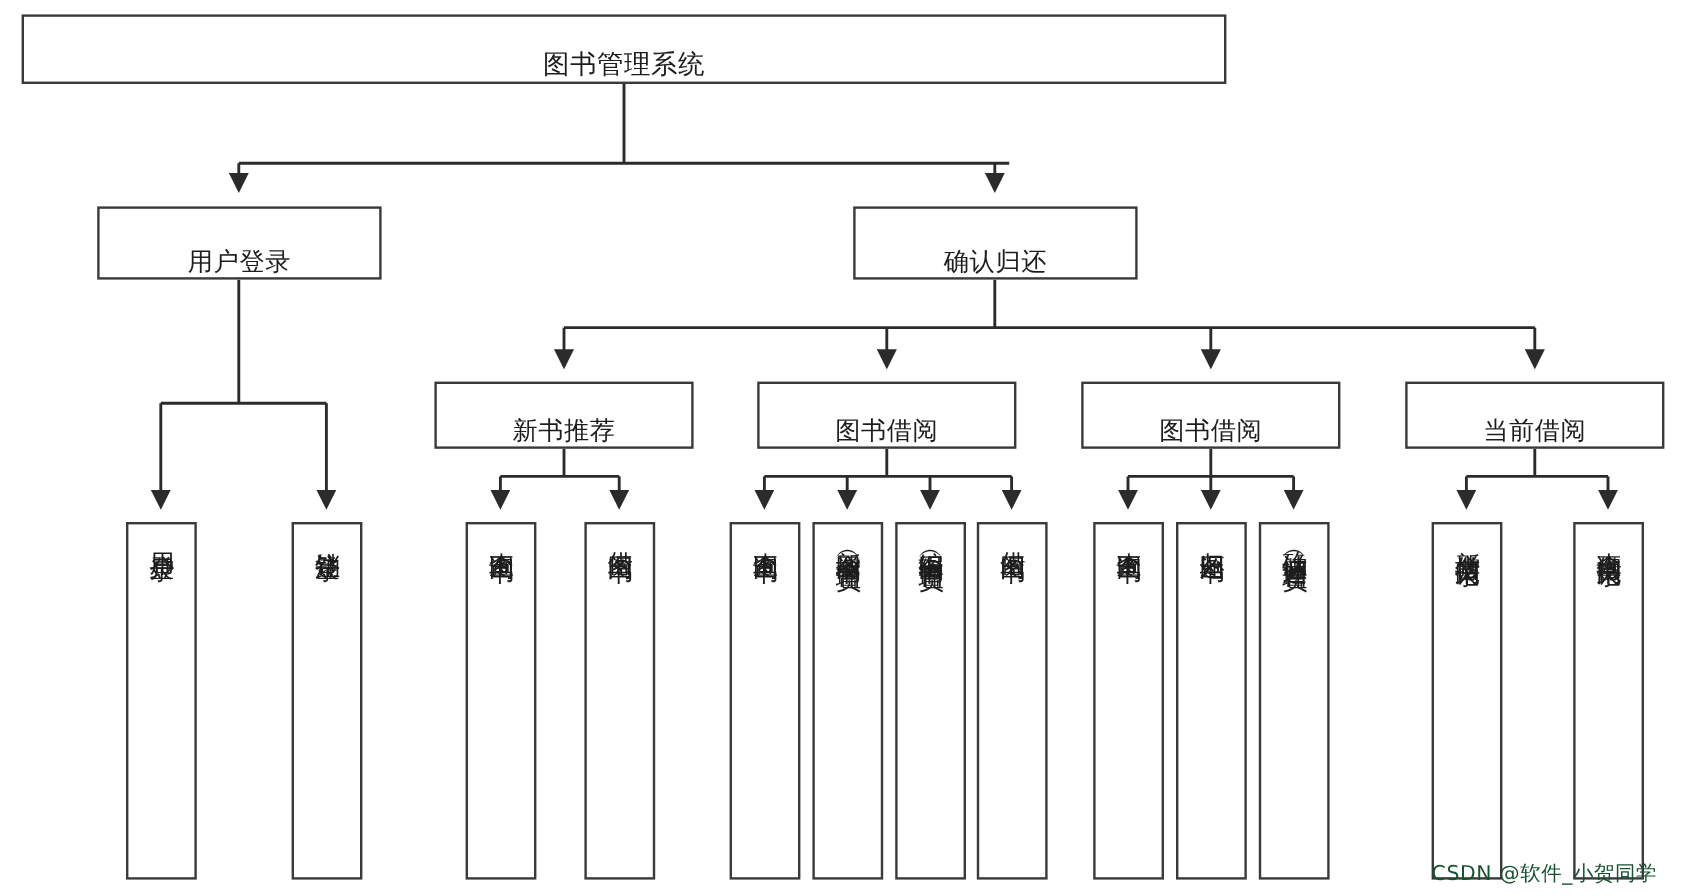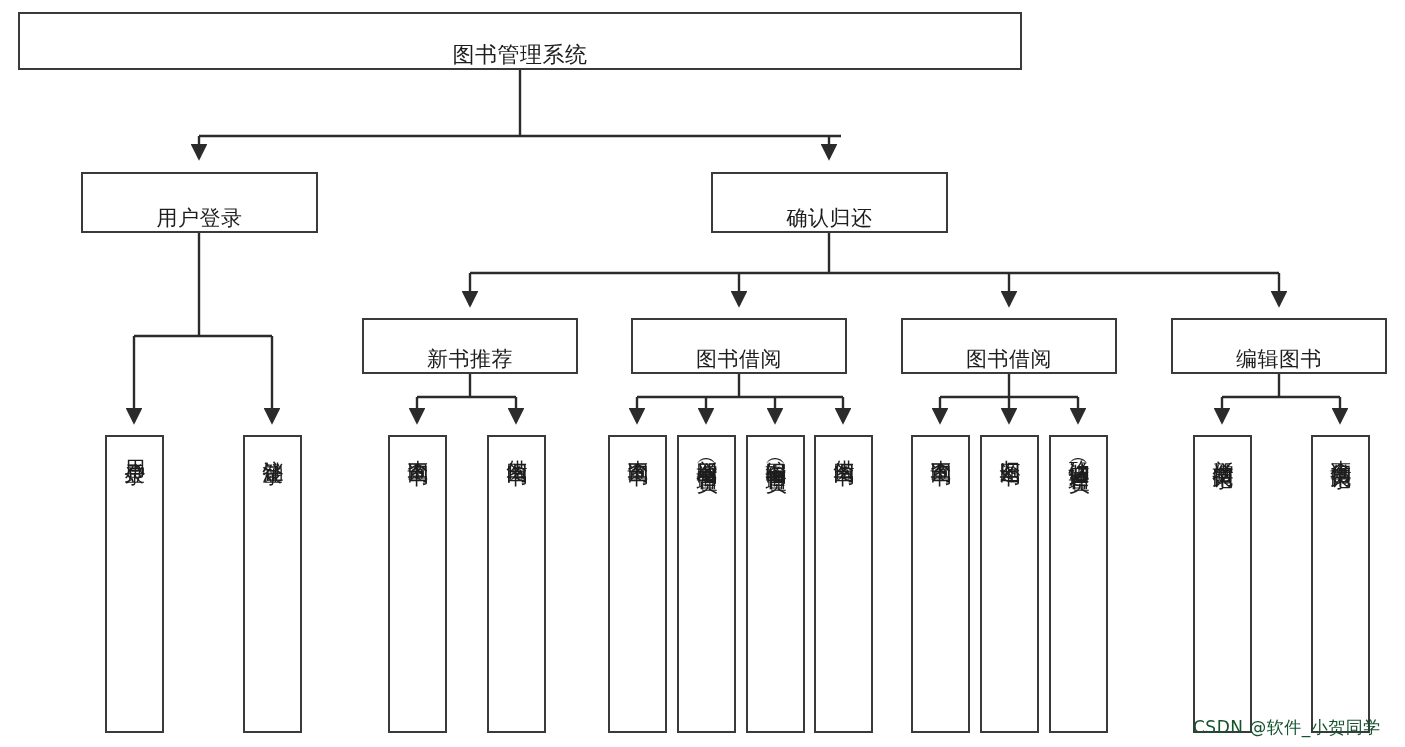--- a/index.html
+++ b/index.html
@@ -141,21 +141,21 @@
 
   <div class="node horiz" style="left:362px; top:318px; width:216px; height:56px;">
     <span class="label">新书推荐</span>
   </div>
 
   <div class="node horiz" style="left:901px; top:318px; width:216px; height:56px;">
     <span class="label">图书借阅</span>
   </div>
 
   <div class="node horiz" style="left:1171px; top:318px; width:216px; height:56px;">
-    <span class="label">编辑图书</span>
+    <span class="label">当前借阅</span>
   </div>
 
   <div class="node vert" style="left:105px; top:435px; width:59px; height:298px;">
     <span class="label">用户登录</span>
   </div>
 
   <div class="node vert" style="left:243px; top:435px; width:59px; height:298px;">
     <span class="label">注销登录</span>
   </div>
 

